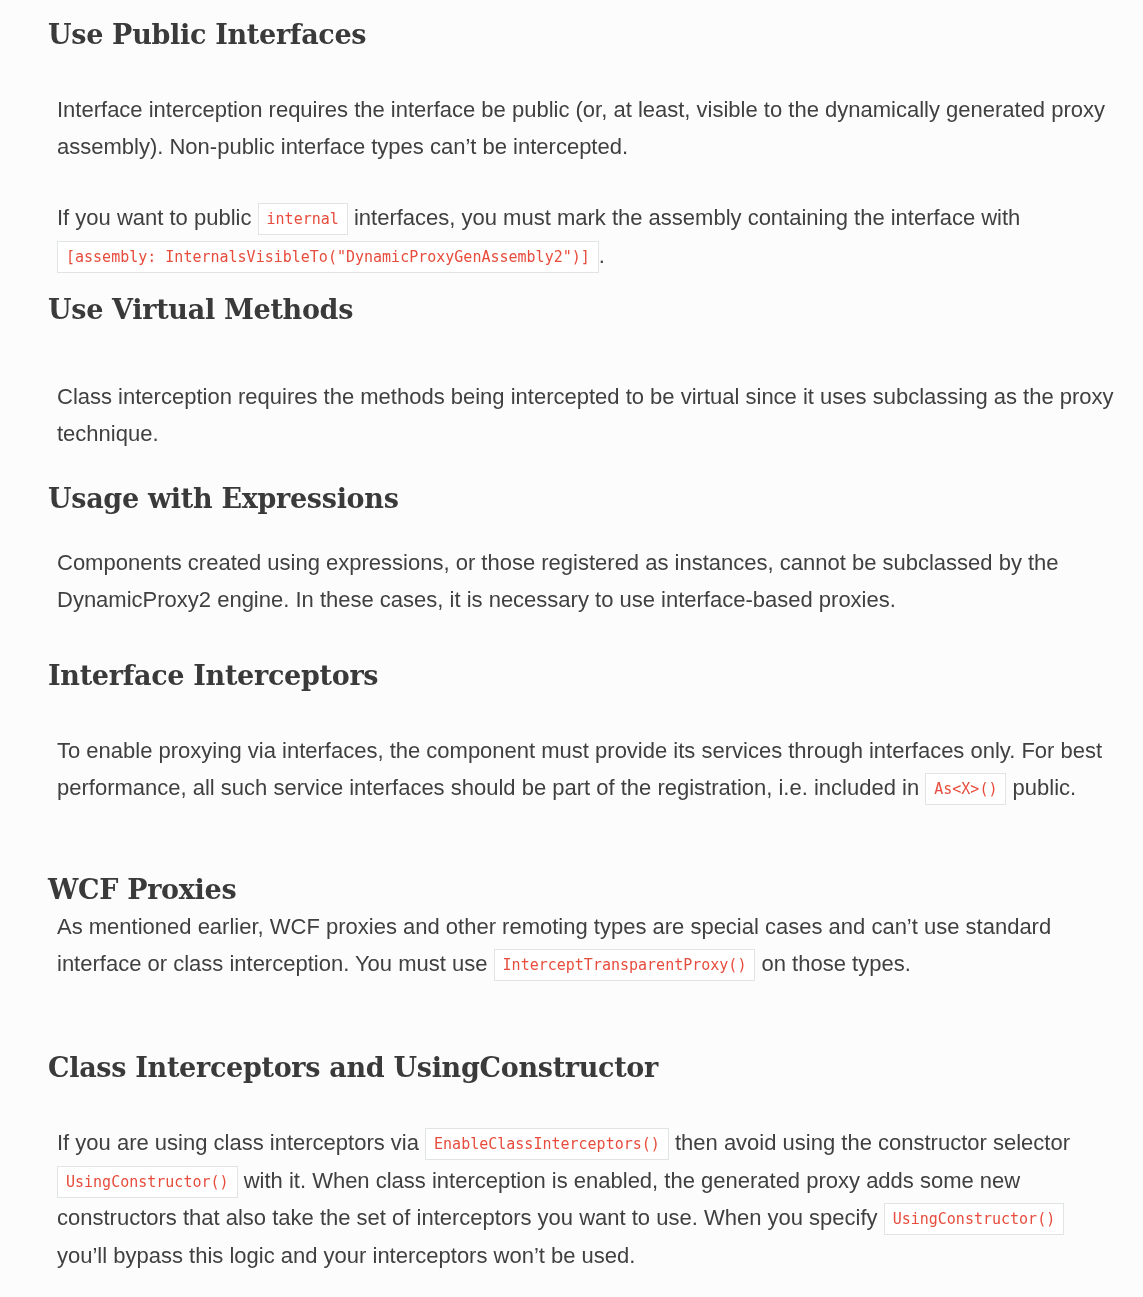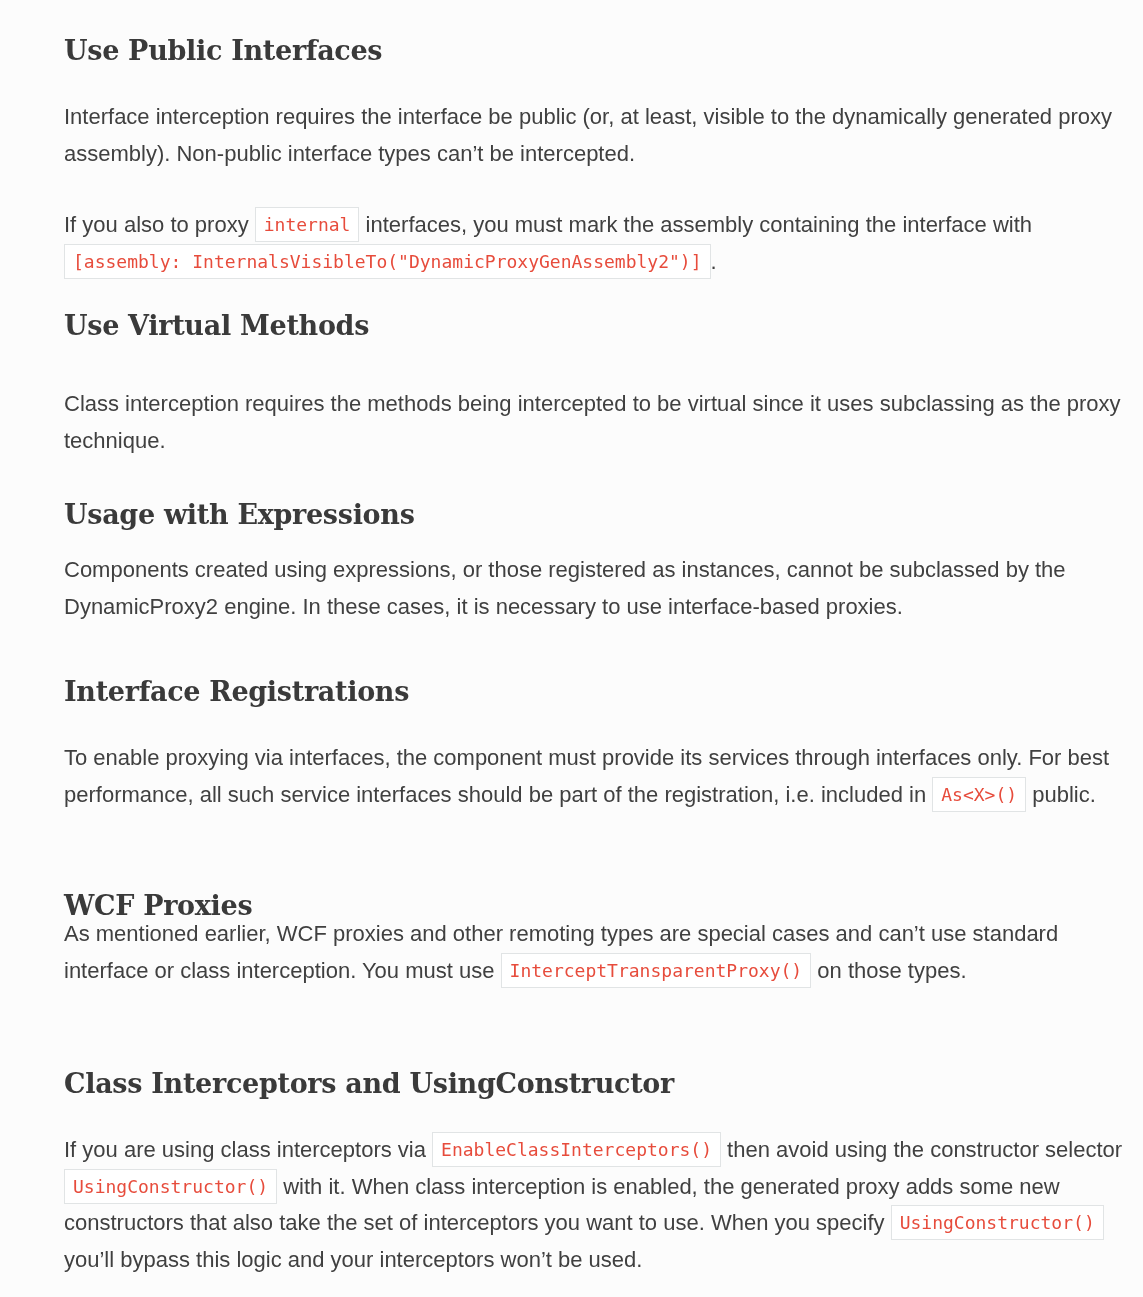--- a/index.html
+++ b/index.html
@@ -4,53 +4,53 @@
 <style>
   html, body { margin:0; padding:0; }
   body {
     width:1143px; height:1297px; overflow:hidden;
     background:#fcfcfc;
     color:#404040;
     font-family:"DejaVu Sans", "Liberation Sans", sans-serif;
   }
   .doc { position:relative; padding:0 40px 0 48px; }
   h2 {
-    position:absolute; left:48px; margin:16px;
+    position:absolute; left:48px; margin:0;
     font-family:"DejaVu Serif", "Liberation Serif", serif;
     font-weight:bold; font-size:27px; line-height:36px;
     color:#3a3a3a; letter-spacing:-0.3px; white-space:nowrap;
   }
   p {
-    position:absolute; left:48px; width:1060px; margin:16px;
+    position:absolute; left:48px; width:1060px; margin:9px;
     font-family:"Liberation Sans", "DejaVu Sans", sans-serif;
     font-size:22px; line-height:36.5px; color:#404040;
   }
   code {
     font-family:"DejaVu Sans Mono", "Liberation Mono", monospace;
-    font-size:18px; color:#e74c3c;
+    font-size:15px; color:#e74c3c;
     background:#fff; border:1px solid #e1e4e5;
     padding:6px 8px; white-space:nowrap; vertical-align:1px;
   }
 </style>
 </head>
 <body>
 
 <div class="doc">
 
   <h2 style="top:17px">Use Public Interfaces</h2>
   <p style="top:83px">Interface interception requires the interface be public (or, at least, visible to the dynamically generated proxy assembly). Non-public interface types can’t be intercepted.</p>
-  <p style="top:191px"><span>If you also to proxy </span><code>internal</code><span> interfaces, you must mark the assembly containing the interface with </span><code>[assembly: InternalsVisibleTo("DynamicProxyGenAssembly2")]</code><span>.</span></p>
+  <p style="top:191px"><span>If you want to public </span><code>internal</code><span> interfaces, you must mark the assembly containing the interface with </span><code>[assembly: InternalsVisibleTo("DynamicProxyGenAssembly2")]</code><span>.</span></p>
 
   <h2 style="top:292px">Use Virtual Methods</h2>
   <p style="top:370px">Class interception requires the methods being intercepted to be virtual since it uses subclassing as the proxy technique.</p>
 
   <h2 style="top:481px">Usage with Expressions</h2>
   <p style="top:536px">Components created using expressions, or those registered as instances, cannot be subclassed by the DynamicProxy2 engine. In these cases, it is necessary to use interface-based proxies.</p>
 
-  <h2 style="top:658px">Interface Registrations</h2>
+  <h2 style="top:658px">Interface Interceptors</h2>
   <p style="top:724px"><span>To enable proxying via interfaces, the component must provide its services through interfaces only. For best performance, all such service interfaces should be part of the registration, i.e. included in </span><code>As&lt;X&gt;()</code><span> public.</span></p>
 
   <h2 style="top:872px">WCF Proxies</h2>
   <p style="top:900px"><span>As mentioned earlier, WCF proxies and other remoting types are special cases and can’t use standard interface or class interception. You must use </span><code>InterceptTransparentProxy()</code><span> on those types.</span></p>
 
   <h2 style="top:1050px">Class Interceptors and UsingConstructor</h2>
   <p style="top:1116px"><span>If you are using class interceptors via </span><code>EnableClassInterceptors()</code><span> then avoid using the constructor selector </span><code>UsingConstructor()</code><span> with it. When class interception is enabled, the generated proxy adds some new constructors that also take the set of interceptors you want to use. When you specify </span><code>UsingConstructor()</code><span> you’ll bypass this logic and your interceptors won’t be used.</span></p>
 
 </div>
 

